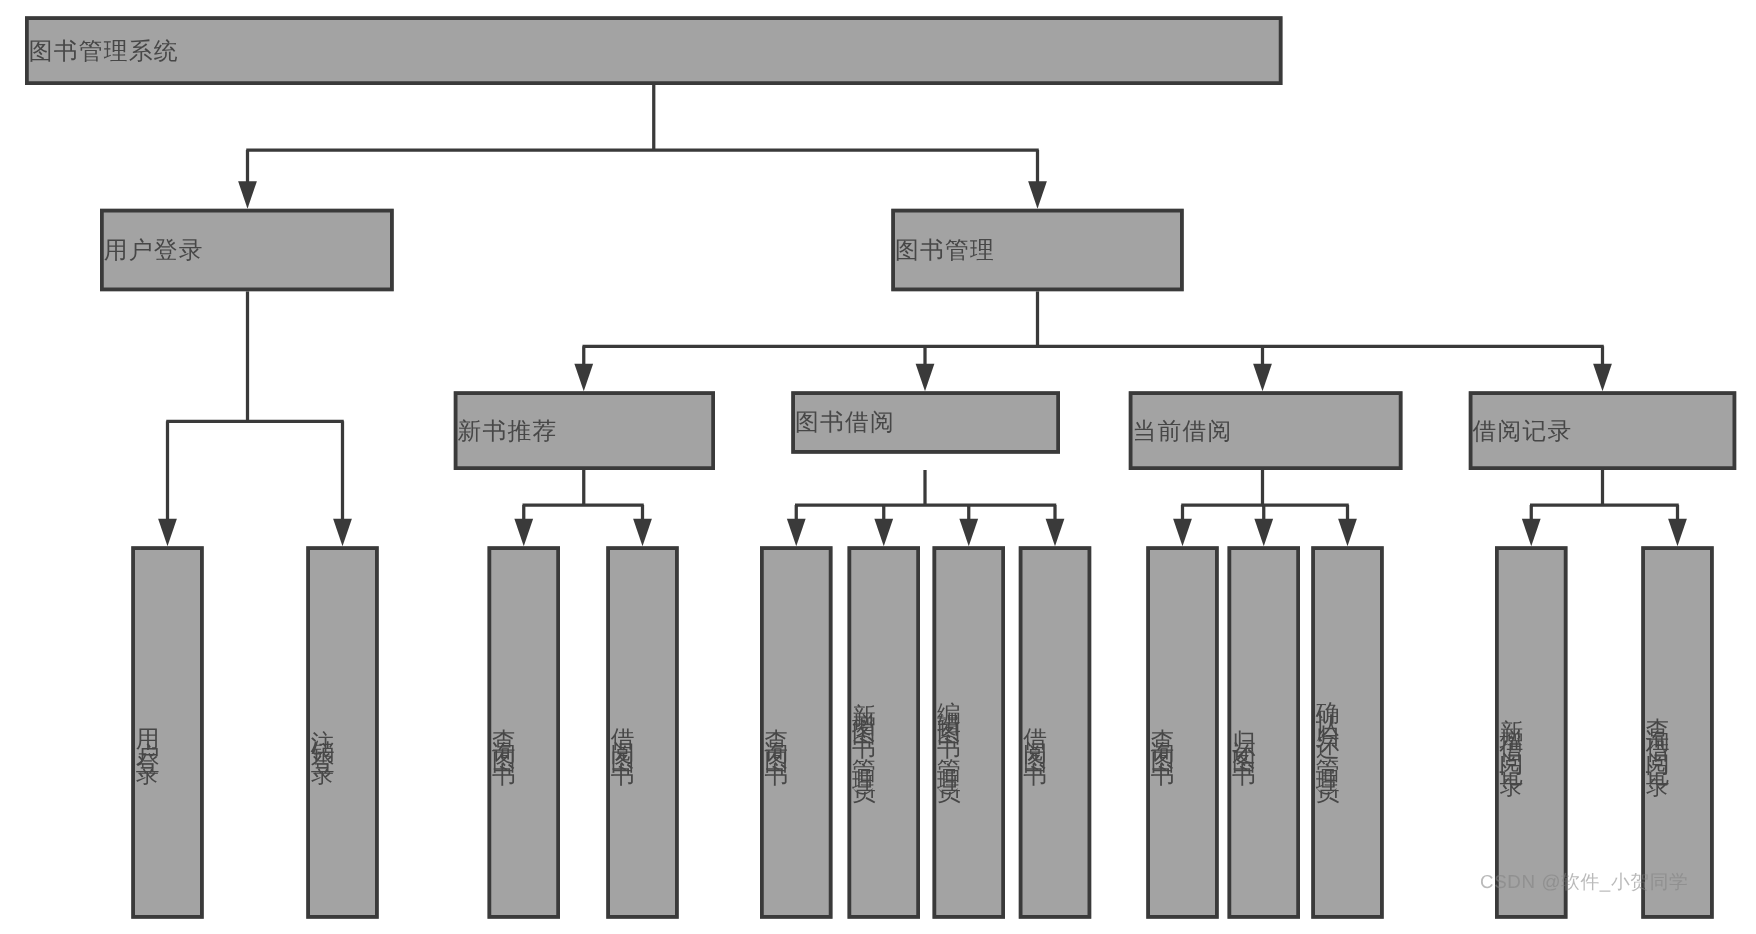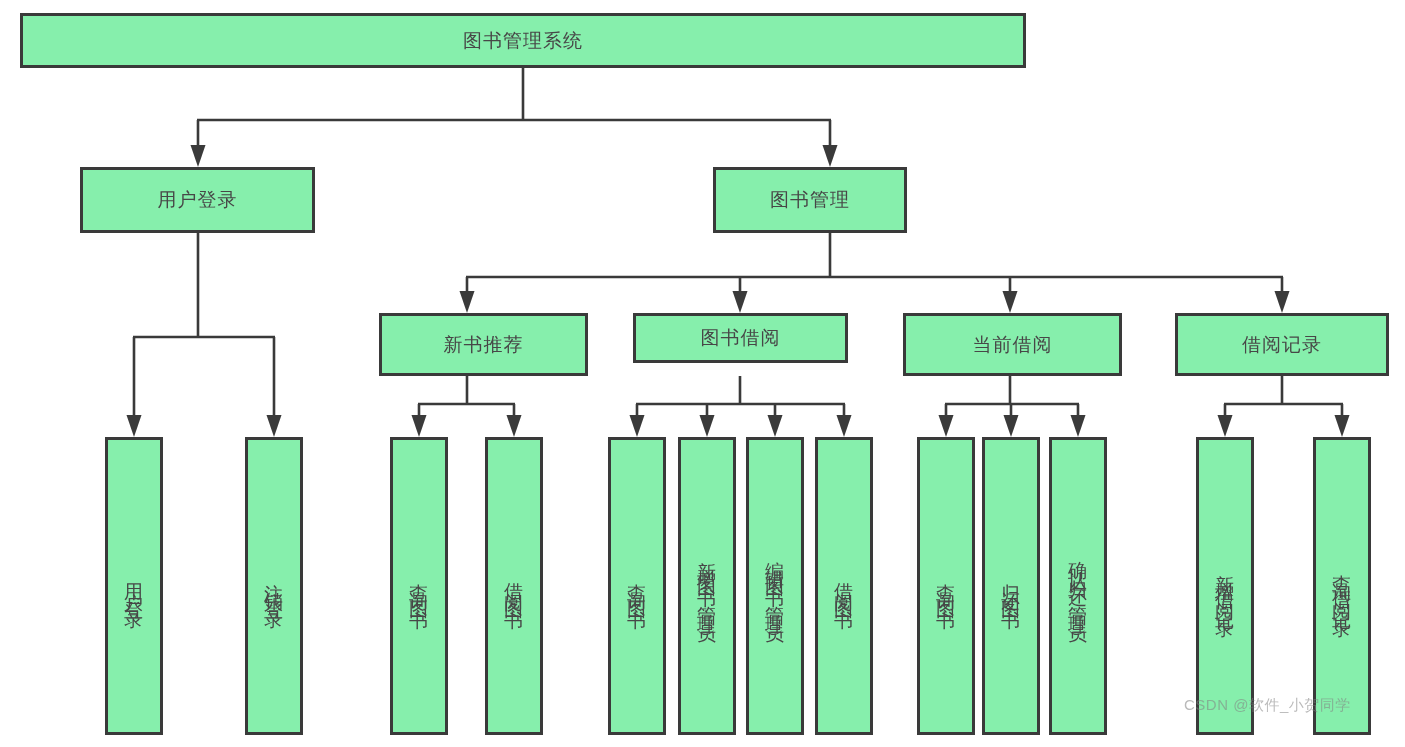--- a/index.html
+++ b/index.html
@@ -2,22 +2,22 @@
 <html><head>
 <meta charset="utf-8">
 <style>
   html,body{margin:0;padding:0;background:#fff;}
   .canvas{
     position:relative;width:1405px;height:747px;background:#ffffff;
     font-family:"Liberation Sans","DejaVu Sans",sans-serif;overflow:hidden;
   }
   .connectors{position:absolute;left:0;top:0;z-index:1;pointer-events:none;}
   .box{
-    position:absolute;box-sizing:border-box;background:#86efac;
-    border:3px solid #3a3a3a;display:flex;align-items:center;justify-content:center;
+    position:absolute;box-sizing:border-box;background:#a3a3a3;
+    border:3px solid #3a3a3a;display:flex;align-items:center;
     color:#474747;z-index:2;
   }
   .hbox{font-size:19px;letter-spacing:1px;}
   .leaf span{
     writing-mode:vertical-lr;text-orientation:mixed;
     font-size:19px;letter-spacing:9px;line-height:1.0;
     display:block;color:#474747;
   }
   .watermark{
     position:absolute;left:1184px;top:696px;z-index:30;
@@ -64,25 +64,25 @@
     </g>
   </svg>
 
   <div class="box hbox" style="left:20px;top:13px;width:1006px;height:55px">
     <span>图书管理系统</span>
   </div>
 
   <div class="box hbox" style="left:80px;top:167px;width:235px;height:66px">
     <span>用户登录</span>
   </div>
-  <div class="box hbox" style="left:713px;top:167px;width:194px;height:66px">
+  <div class="box hbox" style="left:713px;top:167px;width:234px;height:66px">
     <span>图书管理</span>
   </div>
 
-  <div class="box hbox" style="left:379px;top:313px;width:209px;height:63px">
+  <div class="box hbox" style="left:363px;top:313px;width:209px;height:63px">
     <span>新书推荐</span>
   </div>
   <div class="box hbox" style="left:633px;top:313px;width:215px;height:50px">
     <span>图书借阅</span>
   </div>
   <div class="box hbox" style="left:903px;top:313px;width:219px;height:63px">
     <span>当前借阅</span>
   </div>
   <div class="box hbox" style="left:1175px;top:313px;width:214px;height:63px">
     <span>借阅记录</span>

